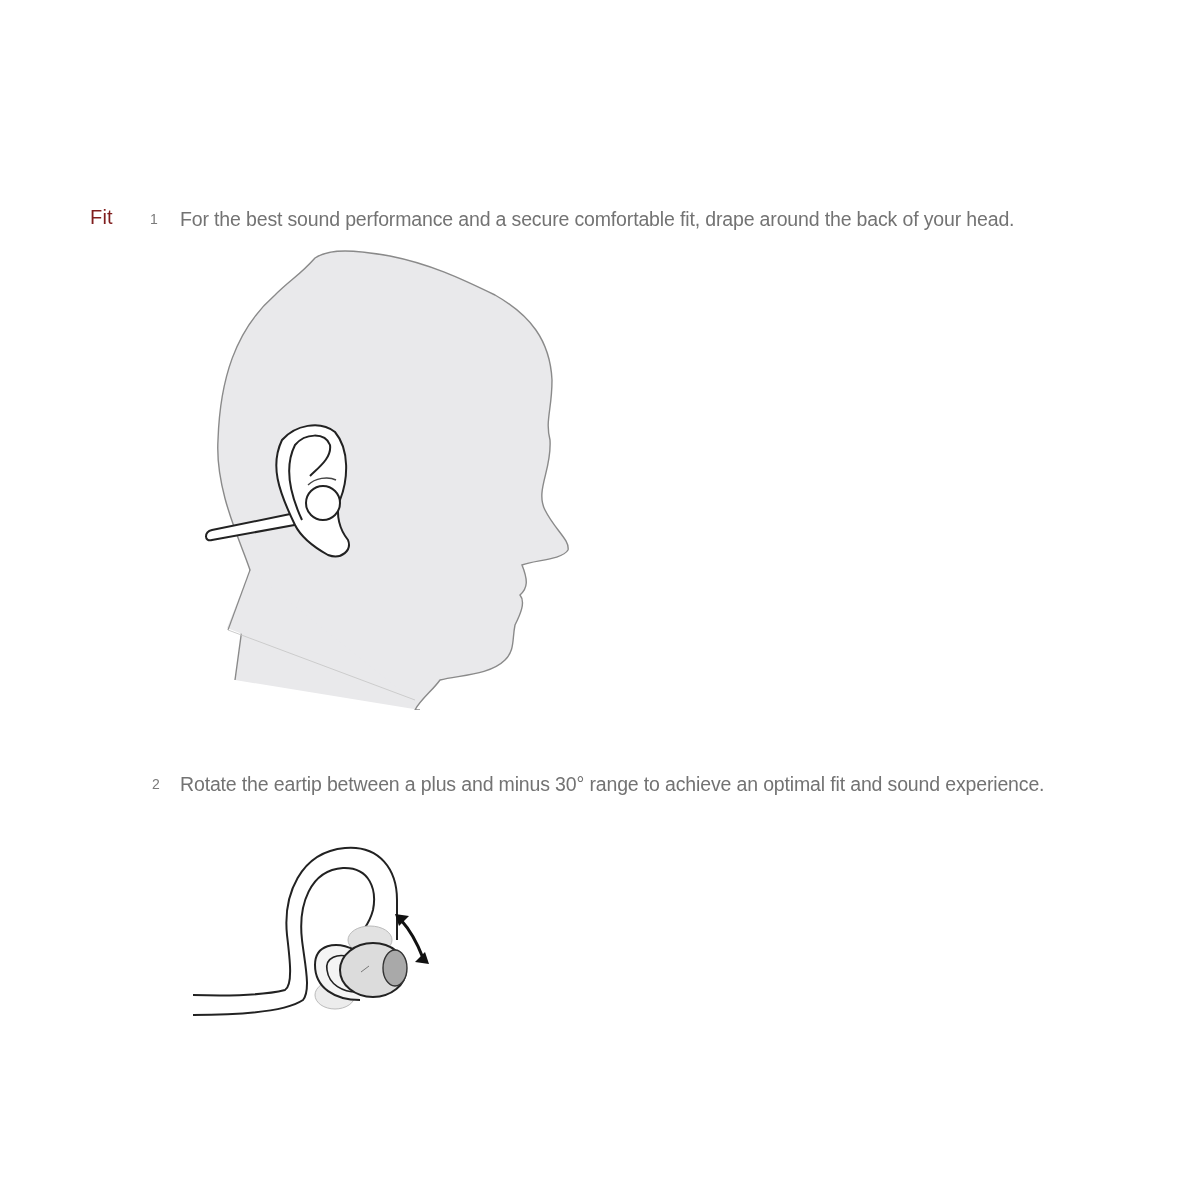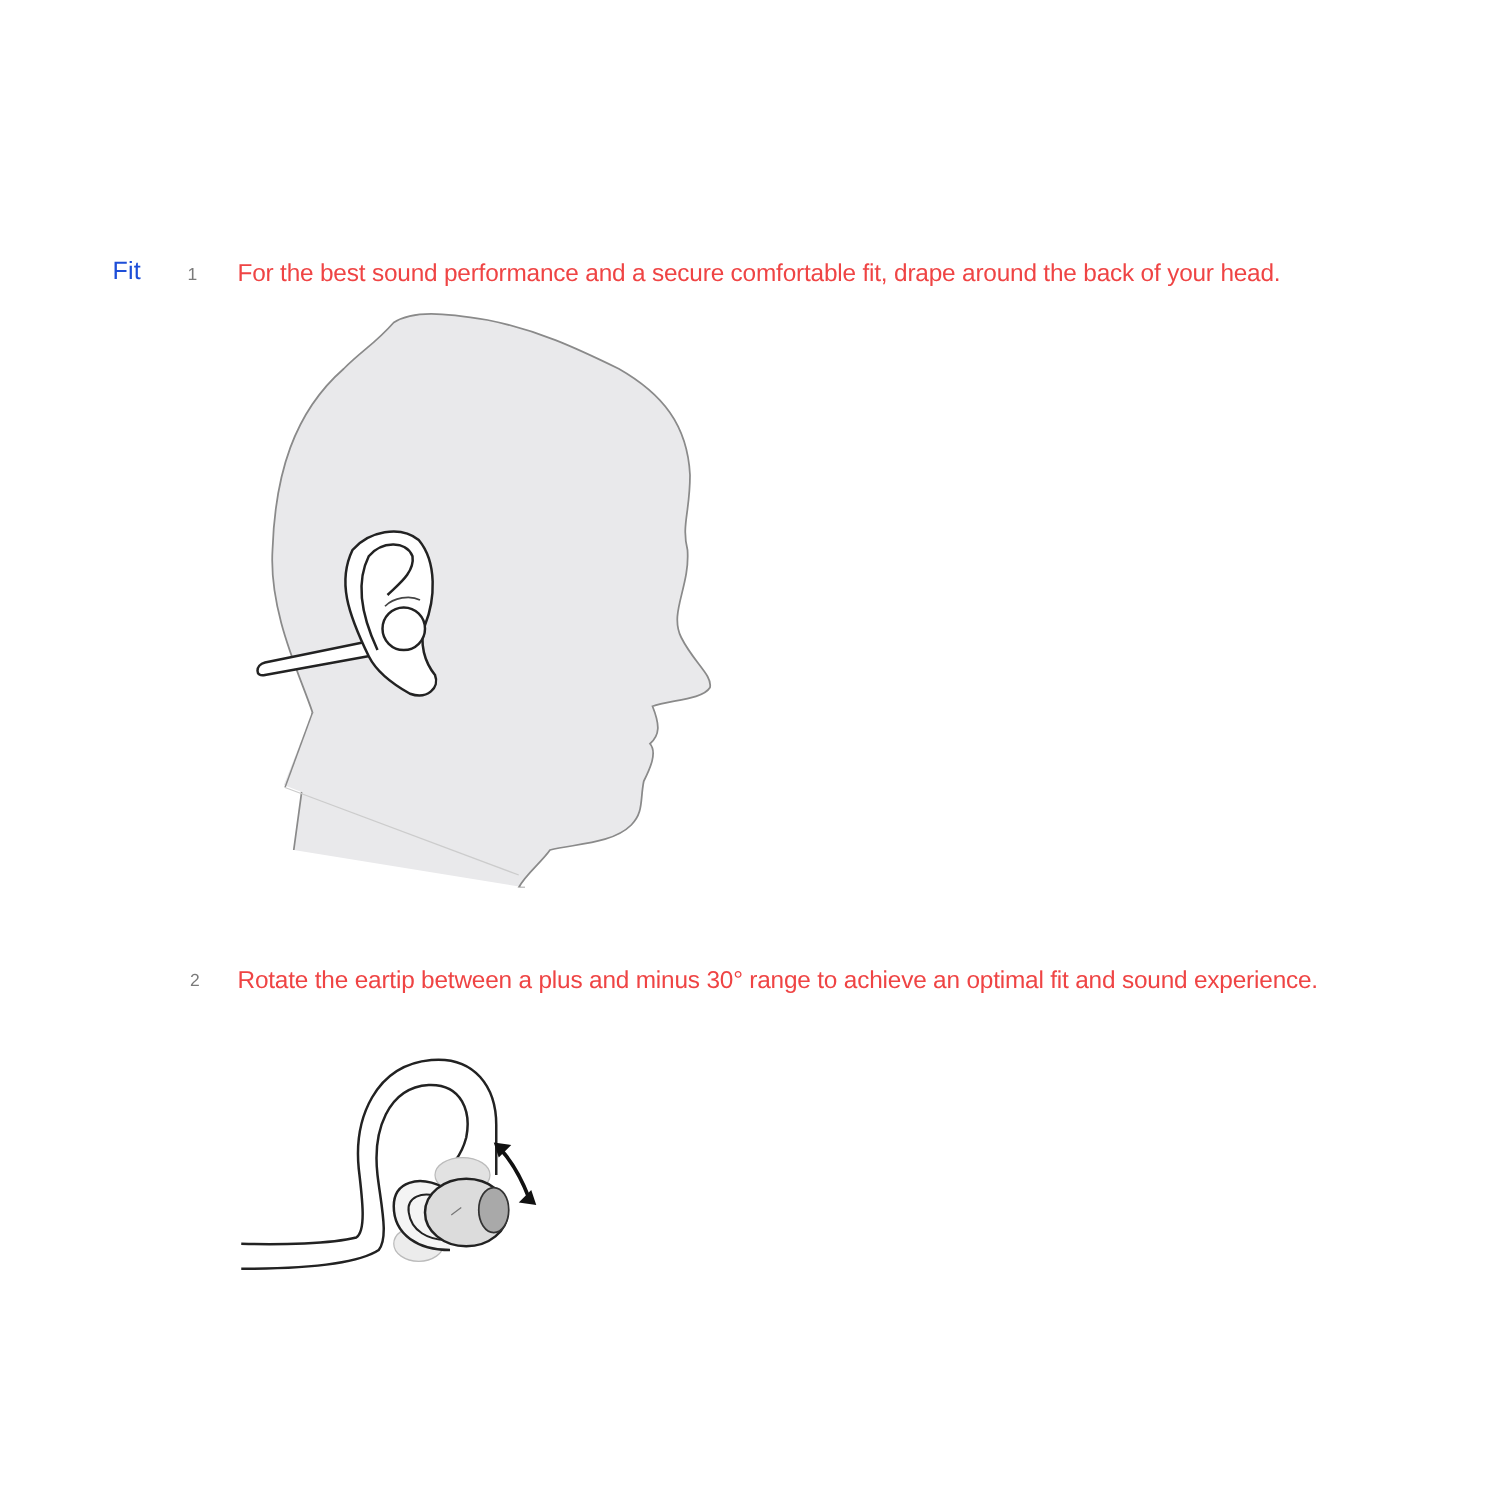--- a/index.html
+++ b/index.html
@@ -13,34 +13,34 @@
       position: relative;
       overflow: hidden;
       font-family: "Liberation Sans", "DejaVu Sans", sans-serif;
       color: #1a1a1a;
     }
     .section-label {
       position: absolute;
       left: 90px;
       top: 206px;
       font-size: 20px;
-      color: #1d4ed8;
+      color: #7f1d1d;
       letter-spacing: 0.2px;
     }
     .step-num {
       position: absolute;
       font-size: 14px;
       color: #7a7a7a;
     }
     .step-text {
       position: absolute;
-      left: 190px;
+      left: 180px;
       font-size: 19.5px;
       line-height: 30px;
-      color: #ef4444;
+      color: #737373;
       letter-spacing: -0.15px;
     }
     #step1-num { left: 150px; top: 211px; }
     #step1-text { top: 204px; width: 980px; white-space: nowrap; }
     #step2-num { left: 152px; top: 776px; }
     #step2-text { top: 769px; width: 880px; }
 
     .illus {
       position: absolute;
     }

